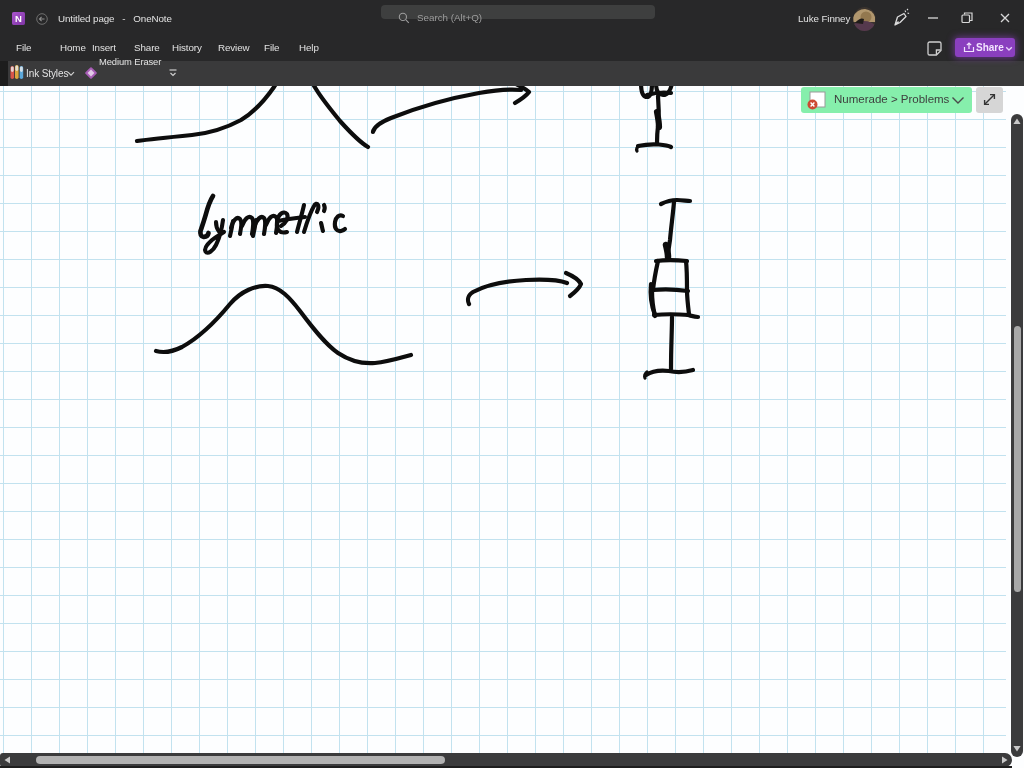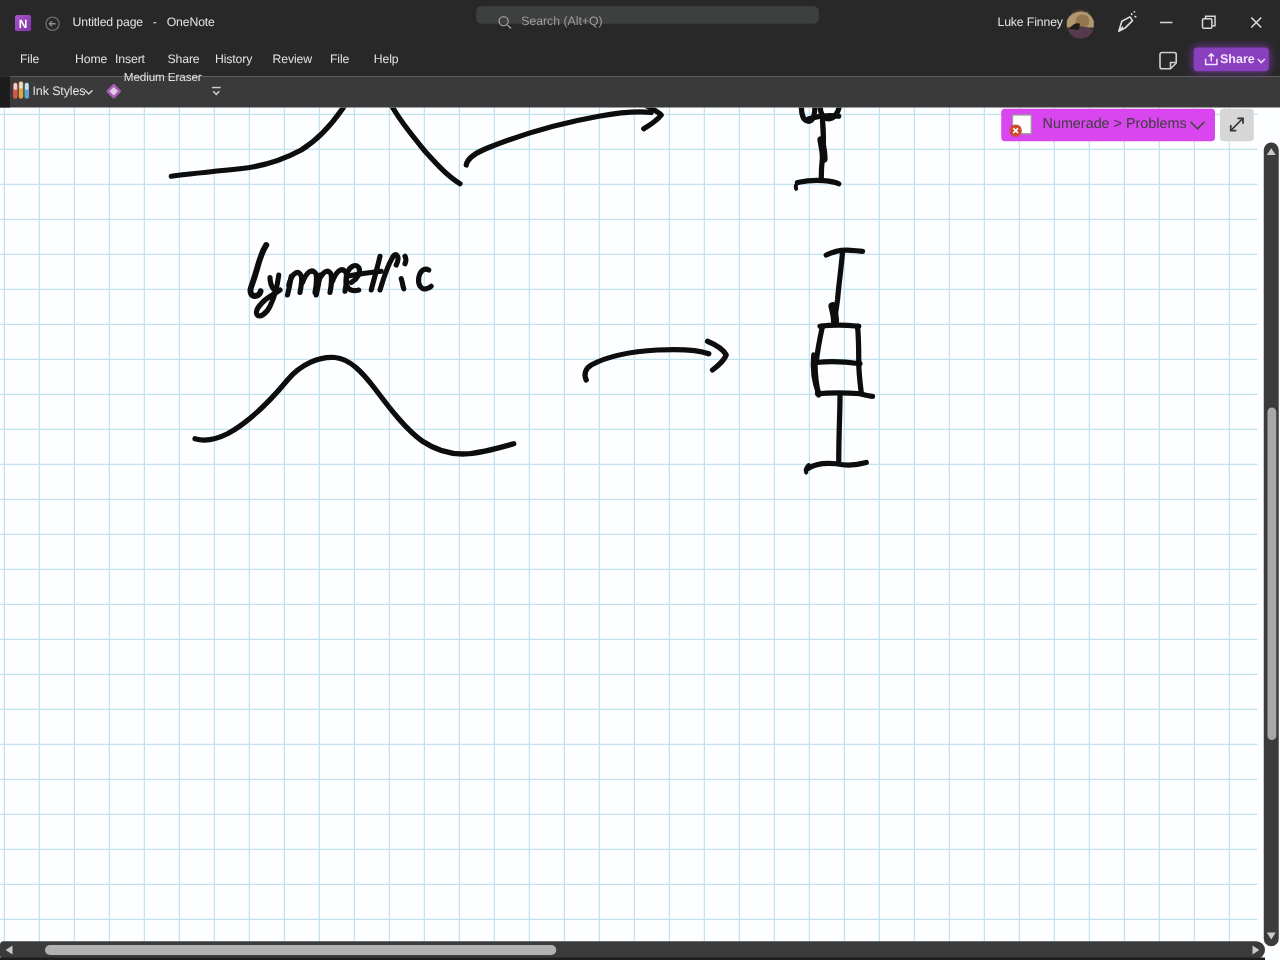--- a/index.html
+++ b/index.html
@@ -7,21 +7,21 @@
 .abs { position:absolute; }
 #page { position:relative; width:1024px; height:768px; }
 #titlebar { left:0; top:0; width:1024px; height:61px; background:#282829; }
 #toolbar { left:0; top:61px; width:1024px; height:25px; background:#3a3a3b; }
 #tnotch { left:0; top:61px; width:8px; height:25px; background:#1d1d1d; }
 .wtxt { color:#e2e2e2; font-size:9.8px; letter-spacing:-0.1px; }
 #searchbox { left:381px; top:5px; width:274px; height:14px; background:#3e3f3f; border-radius:4px;
   color:#9d9d9d; font-size:9.8px; line-height:25px; }
 #sharebtn { left:955px; top:38px; width:60px; height:19px; background:#8a3fbf; border-radius:3px;
   box-shadow:0 0 7px 1px rgba(160,70,220,0.55); color:#f3e4ff; font-size:10px; font-weight:bold; }
-#numbtn { left:801px; top:87px; width:171px; height:26px; background:#d946ef; border-radius:3px; }
+#numbtn { left:801px; top:87px; width:171px; height:26px; background:#86efac; border-radius:3px; }
 #expbtn { left:976px; top:87px; width:27px; height:26px; background:#d6d6d6; border-radius:3px; }
 #vsb { left:1011px; top:114px; width:12px; height:643px; background:#3b3b3c; border-radius:6px; }
 #vthumb { left:1013.5px; top:326px; width:7px; height:266px; background:#a8a8a8; border-radius:3.5px; }
 #hsb { left:0; top:753px; width:1012px; height:14px; background:#3b3b3c; border-radius:3px 7px 7px 3px; }
 #hthumb { left:36px; top:755.5px; width:409px; height:8px; background:#b2b2b2; border-radius:4px; }
 </style></head>
 <body>
 <div id="page">
   <svg class="abs" style="left:0;top:0" width="1024" height="768" viewBox="0 0 1024 768">
     <rect x="0" y="86" width="1024" height="682" fill="#fdfeff"></rect>

